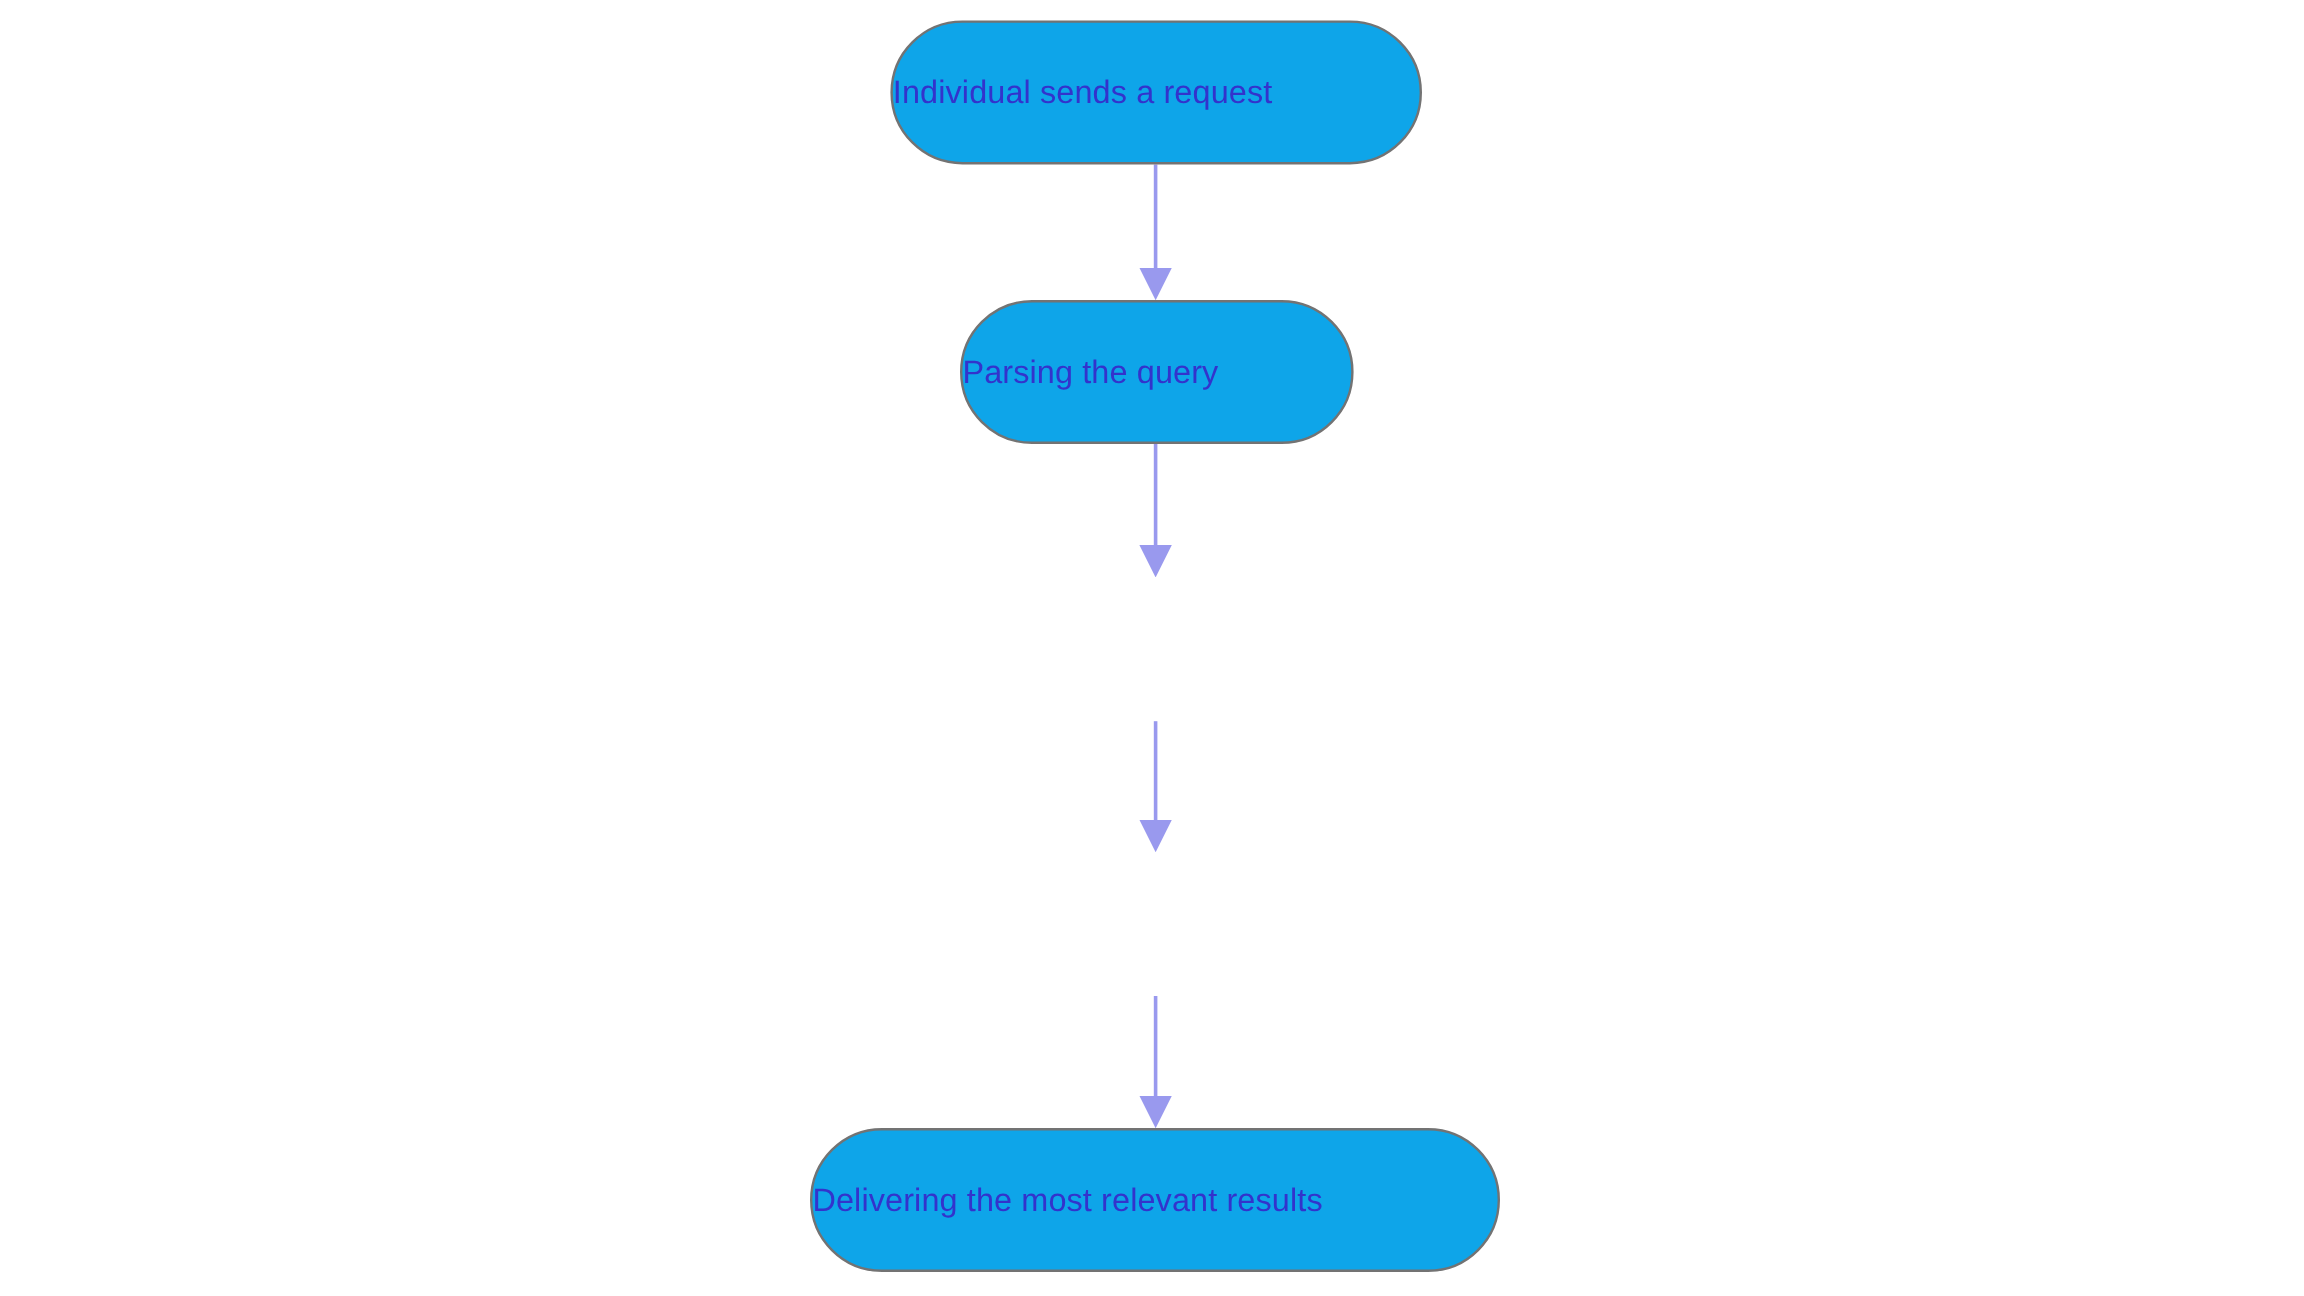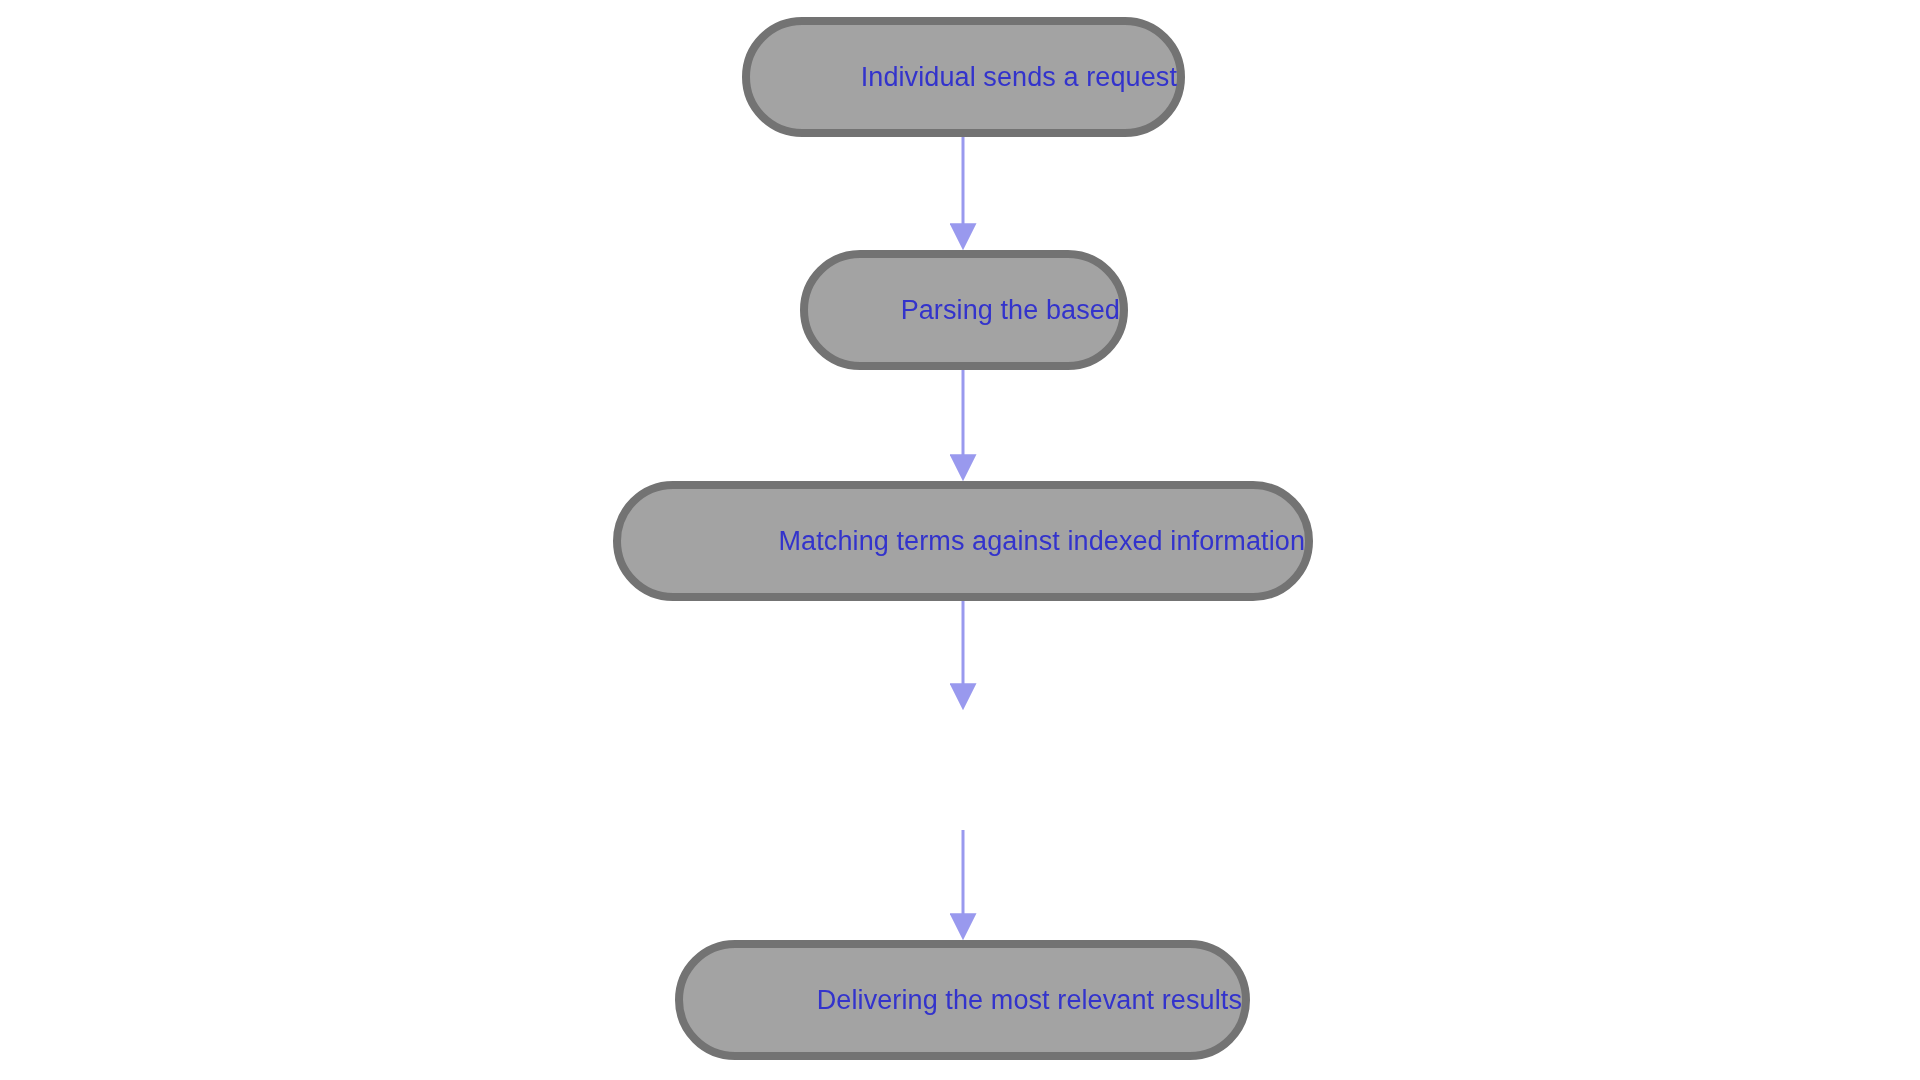--- a/index.html
+++ b/index.html
@@ -40,23 +40,23 @@
     width: 1920px;
     height: 1080px;
     z-index: 2;
   }
 
   .flow-node {
     position: absolute;
     box-sizing: border-box;
     display: flex;
     align-items: center;
-    justify-content: flex-end;
-    background: #a3a3a3;
-    border: 8px solid #737373;
+    justify-content: flex-start;
+    background: #0ea5e9;
+    border: 2px solid #737373;
     border-radius: 60px;
     height: 120px;
   }
 
   .flow-node-label {
     color: #3333cc;
     font-family: "Liberation Sans", sans-serif;
     font-size: 27px;
     font-weight: 400;
     line-height: 1;
@@ -93,26 +93,23 @@
     <line x1="963" y1="830" x2="963" y2="936" stroke="#9999ee" stroke-width="3" marker-end="url(#arrowhead)"></line>
   </svg>
 
   <div id="node-layer">
 
     <div class="flow-node" id="node-0">
       <span class="flow-node-label">Individual sends a request</span>
     </div>
 
     <div class="flow-node" id="node-1">
-      <span class="flow-node-label">Parsing the based</span>
+      <span class="flow-node-label">Parsing the query</span>
     </div>
 
-    <div class="flow-node" id="node-2">
-      <span class="flow-node-label">Matching terms against indexed information</span>
-    </div>
 
 
     <div class="flow-node" id="node-4">
       <span class="flow-node-label">Delivering the most relevant results</span>
     </div>
 
   </div>
 </div>
 
 </body></html>

